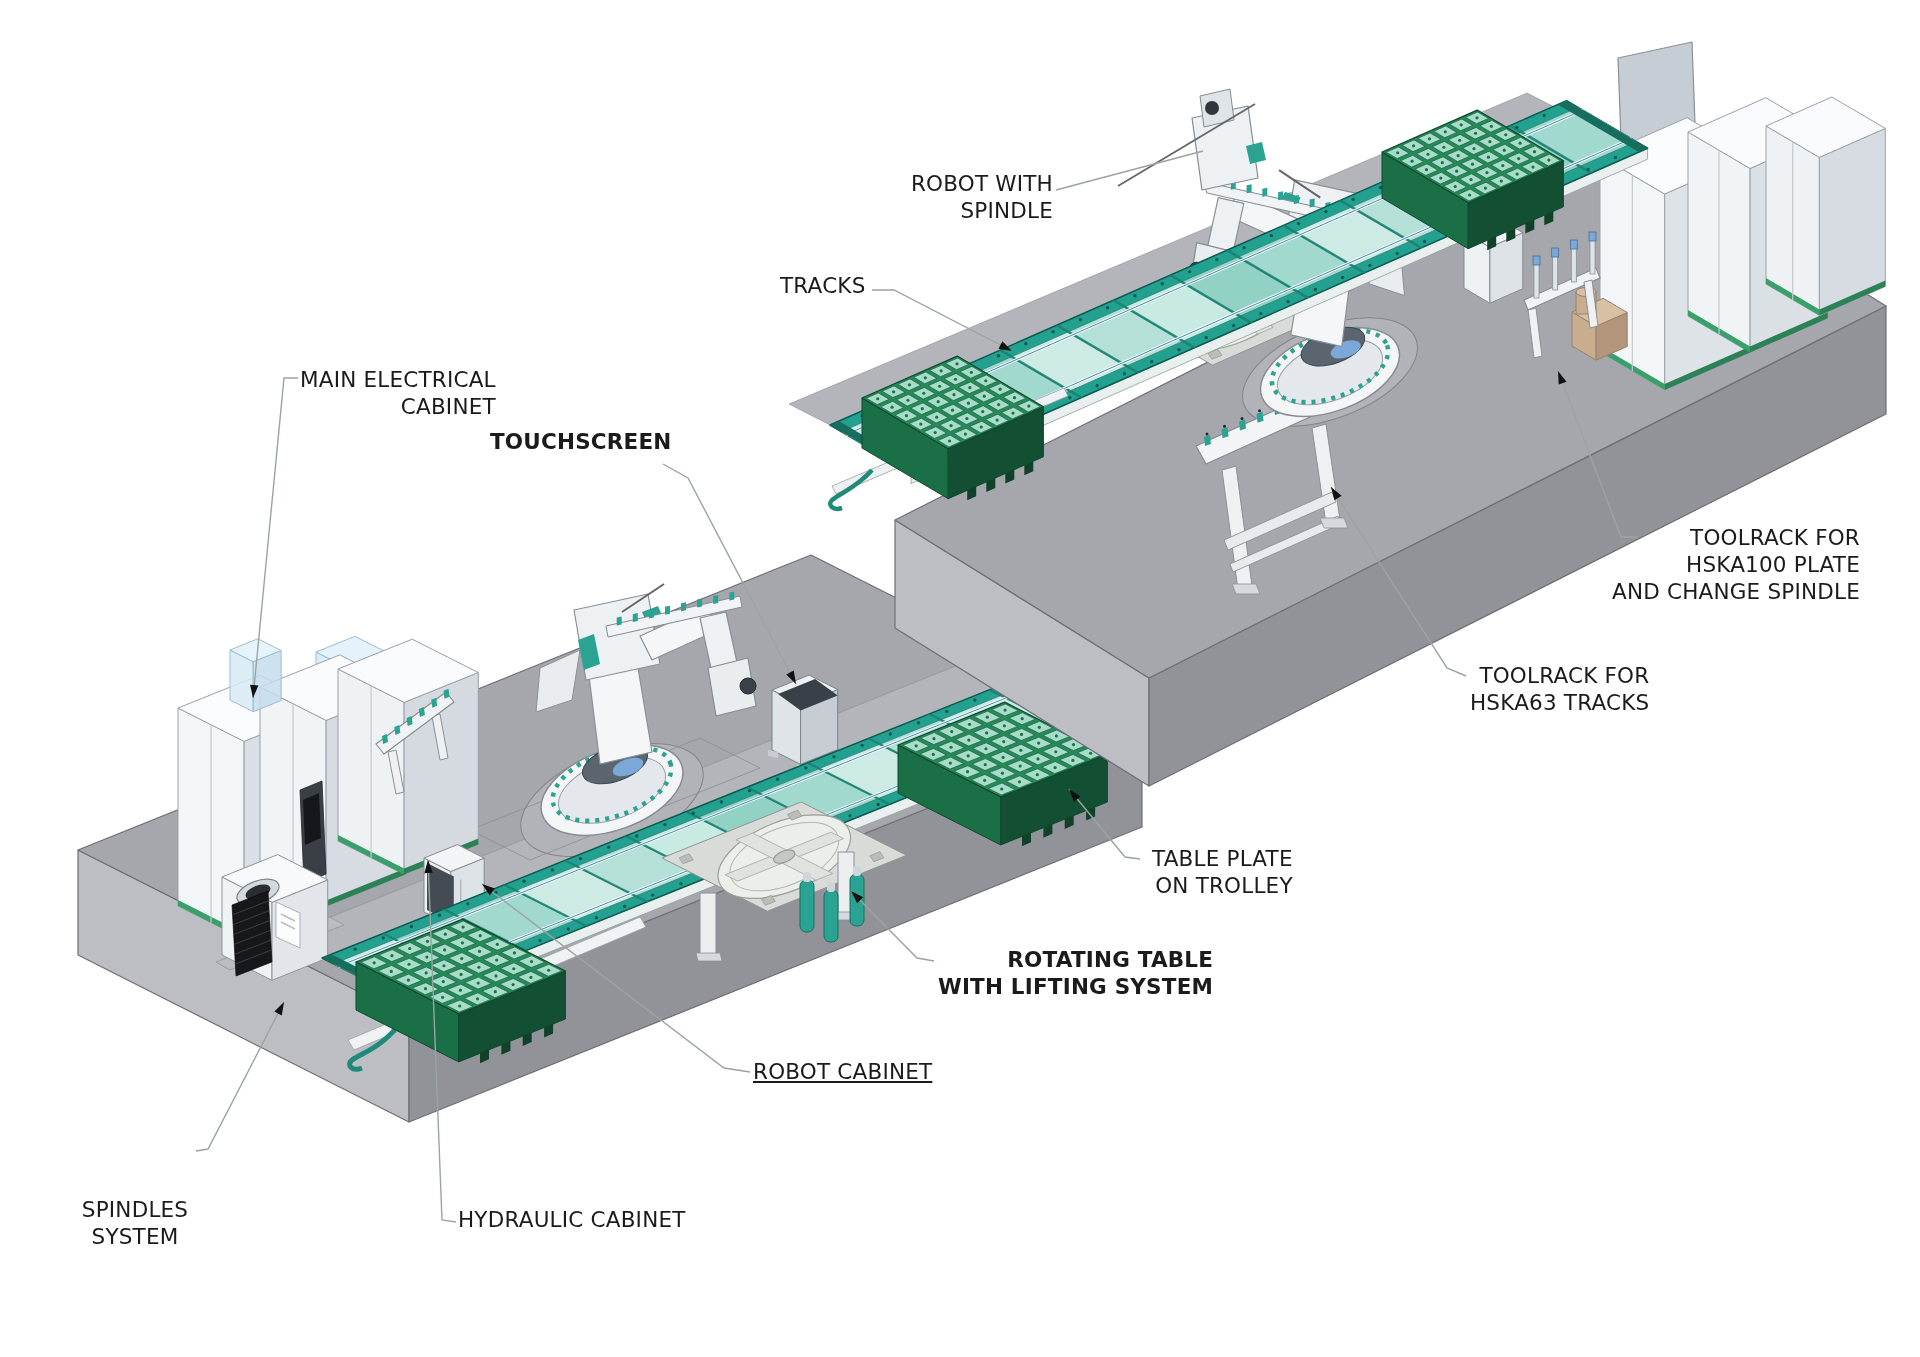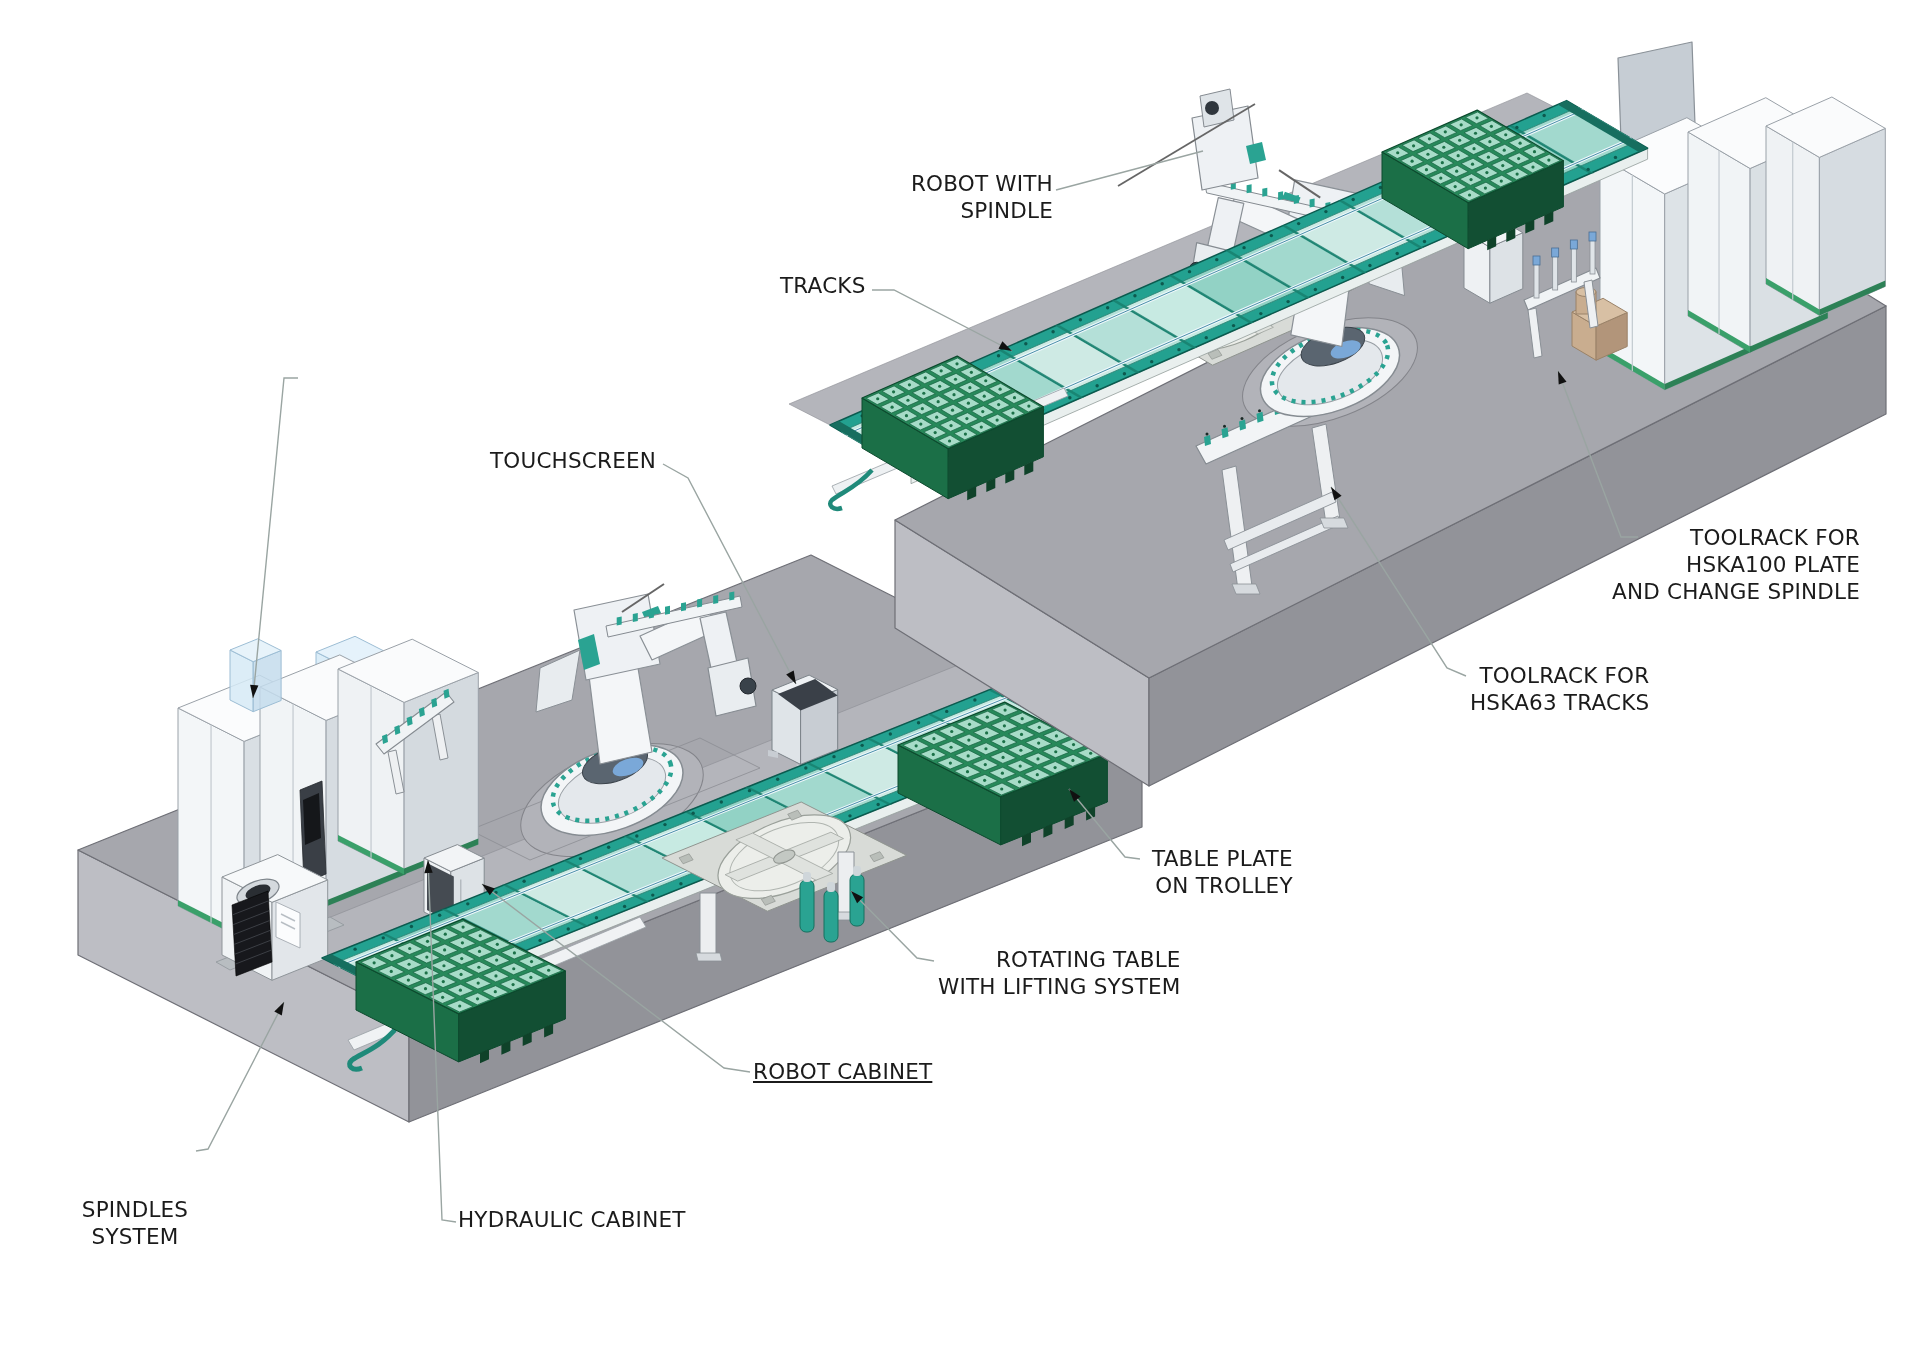--- a/index.html
+++ b/index.html
@@ -824,37 +824,41 @@
       </g>
     </svg>
 
   <div class="label r" style="right:867px;top:170px;">
     <div>ROBOT WITH</div>
     <div>SPINDLE</div>
   </div>
   <div class="label" style="left:780px;top:272px;">
     <div>TRACKS</div>
   </div>
-  <div class="label" style="left:490px;top:447px;">
+  <div class="label" style="left:300px;top:366px;">
+    <div>MAIN ELECTRICAL</div>
+    <div>CABINET</div>
+  </div>
+  <div class="label" style="left:490px;top:428px;font-weight:bold;">
     <div>TOUCHSCREEN</div>
   </div>
   <div class="label" style="left:1612px;top:524px;">
     <div>TOOLRACK FOR</div>
     <div>HSKA100 PLATE</div>
     <div>AND CHANGE SPINDLE</div>
   </div>
   <div class="label" style="left:1470px;top:662px;">
     <div>TOOLRACK FOR</div>
     <div>HSKA63 TRACKS</div>
   </div>
   <div class="label" style="left:1152px;top:845px;">
     <div>TABLE PLATE</div>
     <div>ON TROLLEY</div>
   </div>
-  <div class="label" style="left:938px;top:946px;">
+  <div class="label" style="left:938px;top:946px;font-weight:bold;">
     <div>ROTATING TABLE</div>
     <div>WITH LIFTING SYSTEM</div>
   </div>
   <div class="label" style="left:753px;top:1058px;text-decoration:underline;">
     <div>ROBOT CABINET</div>
   </div>
   <div class="label c" style="left:65px;top:1196px;width:140px;">
     <div>SPINDLES</div>
     <div>SYSTEM</div>
   </div>

